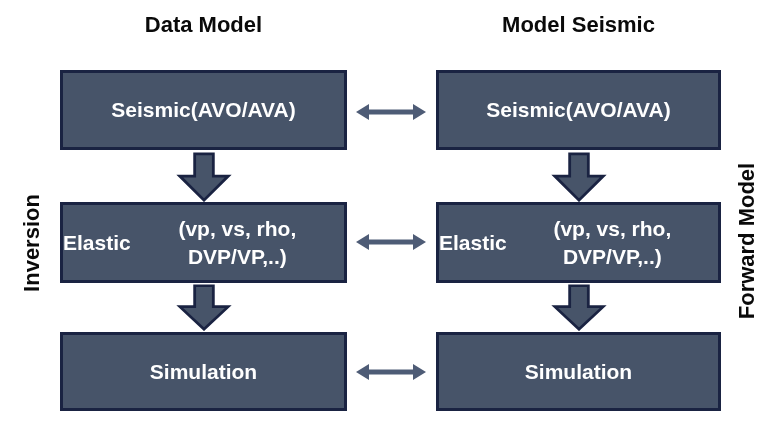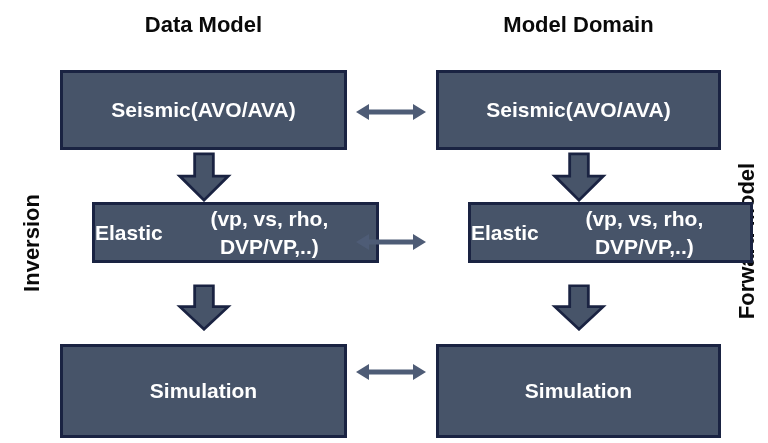--- a/index.html
+++ b/index.html
@@ -39,22 +39,22 @@
     justify-content: center;
     text-align: center;
     color: var(--text_light, #ffffff);
     font-weight: bold;
     font-size: 21px;
     line-height: 28px;
   }
   .col-data  { left: 60px;  width: 287px; }
   .col-model { left: 436px; width: 285px; }
   .row-seismic    { top: 70px;  height: 80px; }
-  .row-elastic    { top: 202px; height: 61px; margin-left: 32px; }
-  .row-simulation { top: 332px; height: 94px; margin-top: 12px; }
+  .row-elastic    { top: 202px; height: 81px; }
+  .row-simulation { top: 332px; height: 79px; }
 
   .down-arrow {
     position: absolute;
     width: 56px;
     height: 50px;
   }
   .down-arrow svg { display: block; width: 100%; height: 100%; }
   .down-arrow path {
     fill: var(--box_fill, #475469);
     stroke: var(--box_border, #1a2342);
@@ -89,21 +89,21 @@
   }
   #side-label-left  { left: 32px;  top: 243px; }
   #side-label-right { left: 747px; top: 241px; }
 </style>
 </head>
 <body>
 
 <div id="stage">
 
   <div class="col-header" id="header-data">Data Model</div>
-  <div class="col-header" id="header-model">Model Domain</div>
+  <div class="col-header" id="header-model">Model Seismic</div>
 
   <div class="side-label" id="side-label-left">Inversion</div>
   <div class="side-label" id="side-label-right">Forward Model</div>
 
   <div class="node-box col-data row-seismic">
     <span>Seismic</span>
     <span>(AVO/AVA)</span>
   </div>
   <div class="node-box col-data row-elastic">
     <span>Elastic</span>

